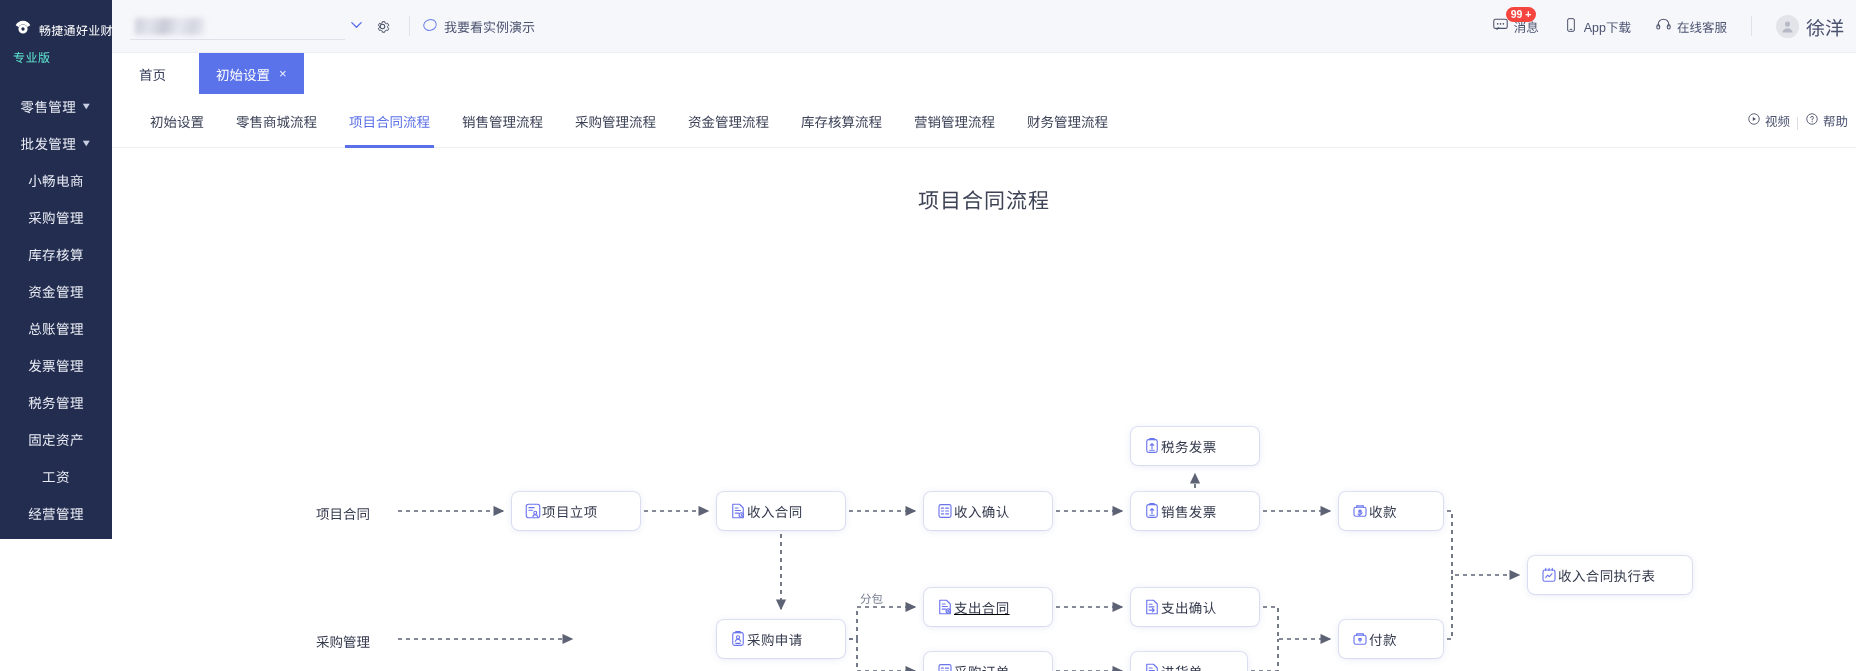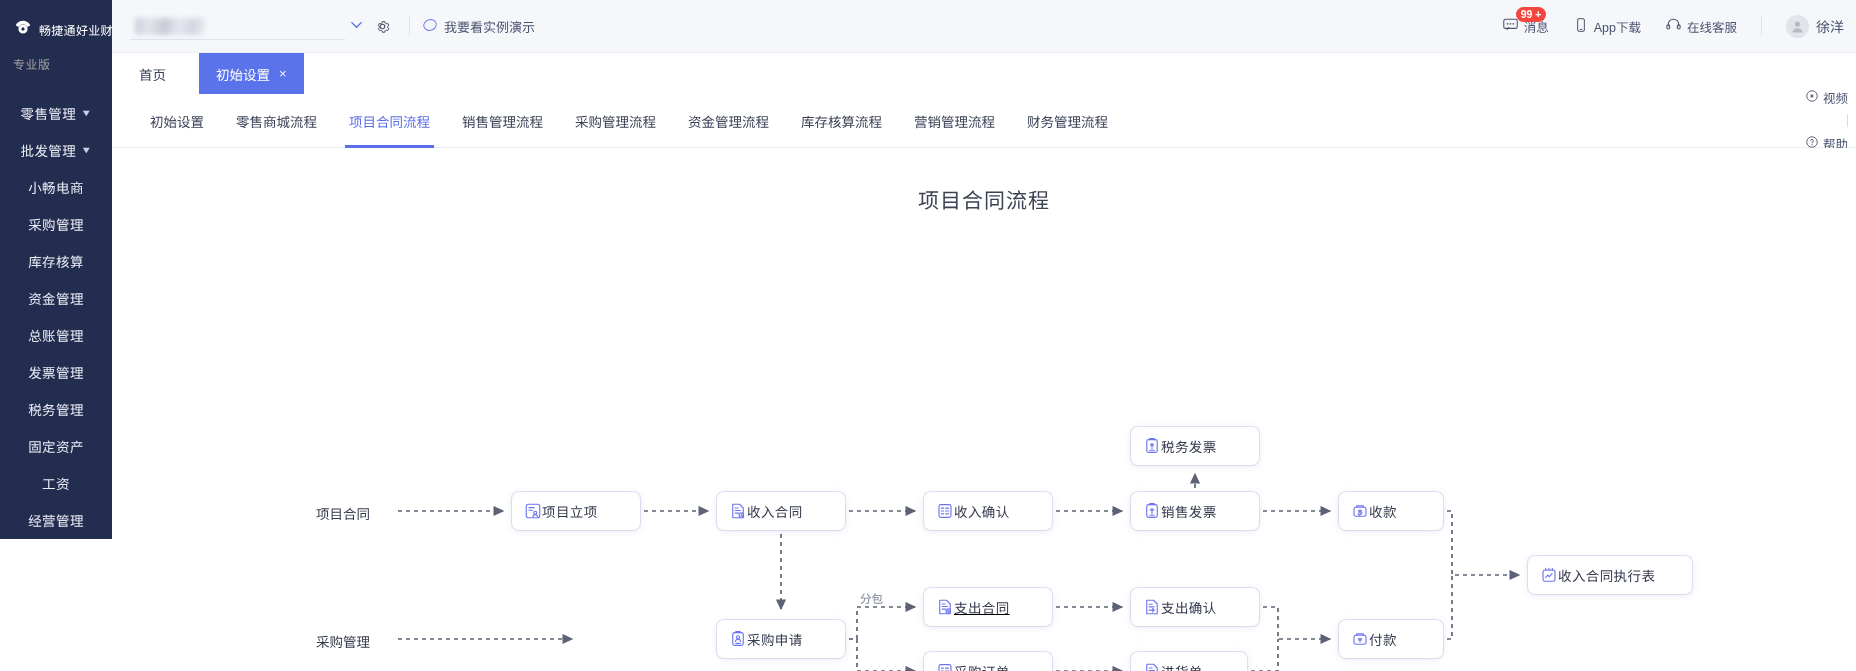--- a/index.html
+++ b/index.html
@@ -15,21 +15,21 @@
   .sidebar {
     width: 112px; height: 539px; flex: 0 0 112px;
     background: #232d4f; color: #ffffff;
     display: flex; flex-direction: column; align-items: center;
     padding-top: 18px; overflow: hidden;
   }
   .brand { width: 112px; display: flex; flex-direction: column; align-items: flex-start; padding-left: 12px; }
   .brand-row { display: flex; align-items: center; gap: 5px; }
   .brand-logo { width: 22px; height: 22px; flex: 0 0 22px; }
   .brand-name { font-size: 12px; color: #ffffff; white-space: nowrap; letter-spacing: .3px; }
-  .brand-sub { font-size: 12px; color: #a3a3a3; margin-top: 15px; padding-left: 1px; letter-spacing: .5px; }
+  .brand-sub { font-size: 12px; color: #5eead4; margin-top: 8px; padding-left: 1px; letter-spacing: .5px; }
 
   .nav { margin-top: 22px; width: 112px; }
   .nav-item {
     height: 37px; display: flex; align-items: center; justify-content: center;
     font-size: 13.5px; color: #e9ecf5; cursor: pointer; position: relative;
     white-space: nowrap; letter-spacing: .4px;
   }
   .caret { margin-left: 6px; font-size: 9px; color: #c9cfe3; transform: scaleX(1.3); }
 
   
@@ -58,21 +58,21 @@
     display: flex; align-items: center; gap: 5px; font-size: 12.5px;
     color: #4a5270; cursor: pointer; padding: 0 12px; position: relative; white-space: nowrap;
   }
   .badge {
     position: absolute; top: -9px; left: 26px;
     background: #f5453f; color: #fff; font-size: 10.5px; font-weight: bold;
     border-radius: 9px; padding: 1px 5px 1px 5px; line-height: 13px; white-space: nowrap;
   }
   .avatar-wrap { display: flex; align-items: center; gap: 7px; padding-left: 12px; }
   .avatar { width: 23px; height: 23px; border-radius: 50%; background: #e2e4ea; display: flex; align-items: center; justify-content: center; }
-  .uname { font-size: 14px; color: #4a5270; white-space: nowrap; }
+  .uname { font-size: 19px; color: #4a5270; white-space: nowrap; }
 
   
   .tabstrip { height: 41px; flex: 0 0 41px; background: #ffffff; display: flex; align-items: stretch; padding-left: 10px; gap: 16px; }
   .tab {
     min-width: 54px; padding: 0 17px; display: flex; align-items: center; justify-content: center;
     font-size: 13.5px; color: #39415c; cursor: pointer; white-space: nowrap;
   }
   .tab.active { background: #5a72ea; color: #ffffff; }
   .tab-x { margin-left: 9px; font-size: 13px; opacity: .92; }
 
@@ -82,21 +82,21 @@
     display: flex; align-items: center; padding-left: 22px; position: relative;
   }
   .subtab {
     height: 54px; display: flex; align-items: center; padding: 0 16px;
     font-size: 13.5px; color: #3c4257; cursor: pointer; position: relative; white-space: nowrap;
   }
   .subtab.active { color: #5a6fe8; }
   .subtab.active::after {
     content: ""; position: absolute; left: 12px; right: 12px; bottom: 0; height: 2.5px; background: #5a6fe8;
   }
-  .subtab-right { position: absolute; right: 8px; display: flex; align-items: flex-end; gap: 7px; font-size: 12.5px; color: #4a5270; flex-direction: column; }
+  .subtab-right { position: absolute; right: 8px; display: flex; align-items: flex-end; gap: 7px; font-size: 12.5px; color: #4a5270; }
   .sr-item { display: flex; align-items: center; gap: 4px; cursor: pointer; white-space: nowrap; }
   .sr-div { width: 1px; height: 13px; background: #d9dce4; }
 
   
   .canvas { flex: 1; position: relative; background: #ffffff; overflow: hidden; }
   .diagram-title {
     position: absolute; left: 0; right: 0; top: 36px; text-align: center;
     font-size: 21px; color: #3d4355; letter-spacing: 1px;
   }
   .stage { position: absolute; left: 0; top: 0; width: 1744px; height: 523px; }

